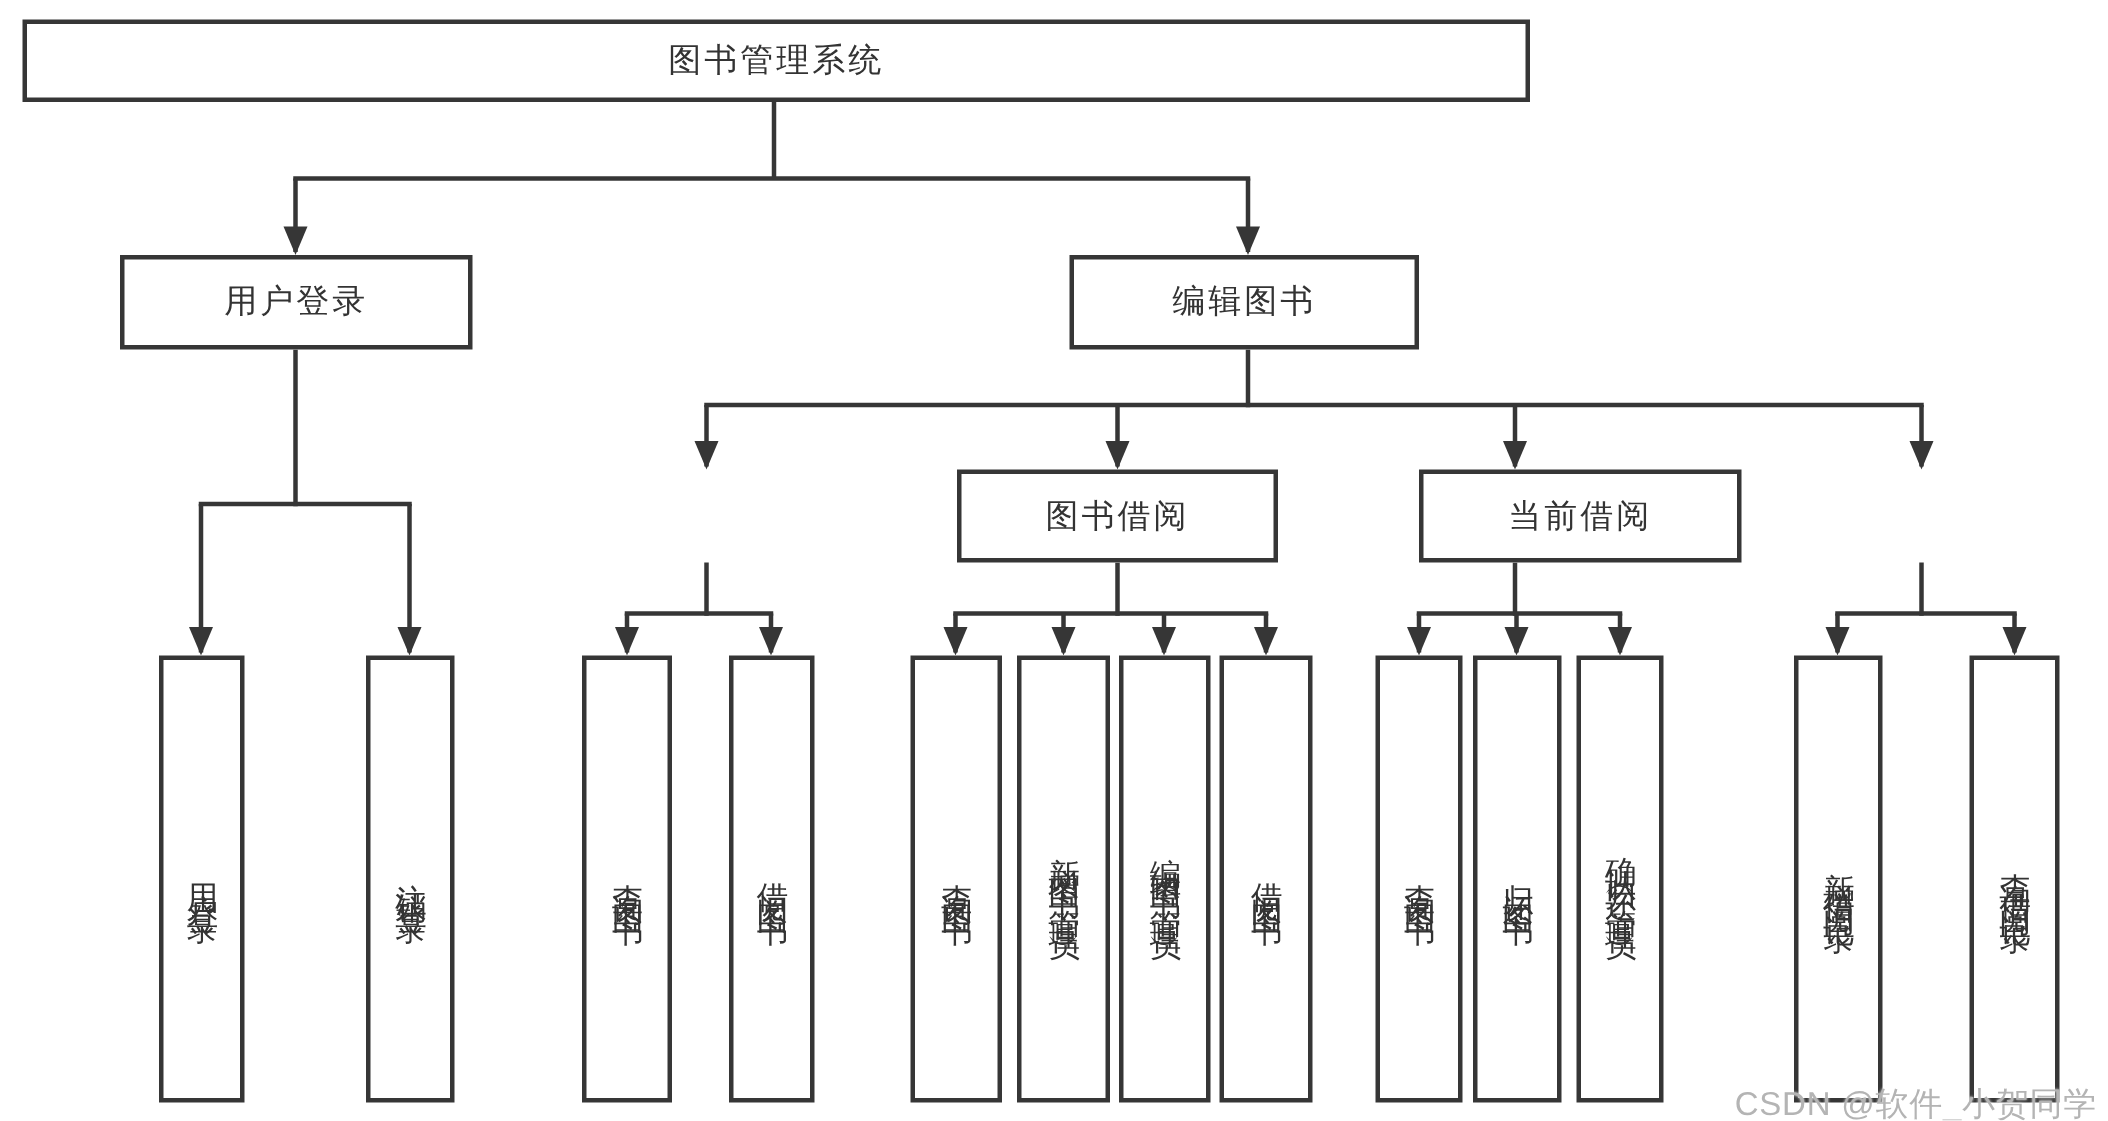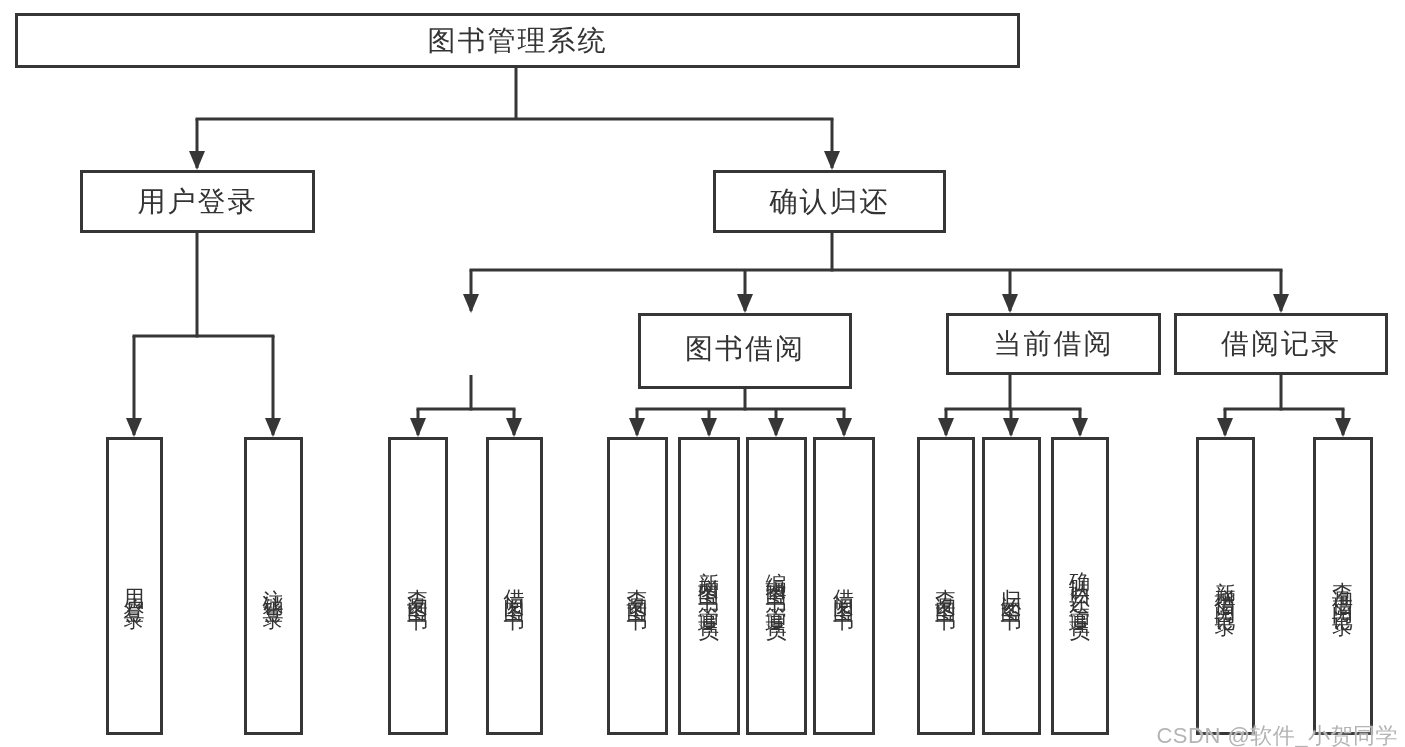--- a/index.html
+++ b/index.html
@@ -17,21 +17,21 @@
   }
   .box {
     position: absolute;
     box-sizing: border-box;
     border: 3px solid #363636;
     background: #ffffff;
     display: flex;
     align-items: center;
     justify-content: center;
     color: #333333;
-    font-size: 28px;
+    font-size: 22px;
     line-height: 1.2;
     text-align: center;
   }
   .box.h span {
     letter-spacing: 2px;
     white-space: nowrap;
   }
   .box.v {
     font-size: 21px;
   }
@@ -132,32 +132,29 @@
   </svg>
 
   <div class="box h" style="left:15px; top:13px; width:1005px; height:55px;">
     <span>图书管理系统</span>
   </div>
 
   <div class="box h" style="left:80px; top:170px; width:235px; height:63px;">
     <span>用户登录</span>
   </div>
   <div class="box h" style="left:713px; top:170px; width:233px; height:63px;">
-    <span>确认归还</span>
-  </div>
-
-  <div class="box h" style="left:638px; top:313px; width:214px; height:76px;font-family:Liberation Mono, monospace;">
+    <span>编辑图书</span>
+  </div>
+
+  <div class="box h" style="left:638px; top:313px; width:214px; height:62px;">
     <span>图书借阅</span>
   </div>
   <div class="box h" style="left:946px; top:313px; width:215px; height:62px;">
     <span>当前借阅</span>
   </div>
-  <div class="box h" style="left:1174px; top:313px; width:214px; height:62px;">
-    <span>借阅记录</span>
-  </div>
 
   <div class="box v" style="left:106px; top:437px; width:57px; height:298px;">
     <span>用户登录</span>
   </div>
   <div class="box v" style="left:244px; top:437px; width:59px; height:298px;">
     <span>注销登录</span>
   </div>
 
   <div class="box v" style="left:388px; top:437px; width:60px; height:298px;">
     <span>查询图书</span>

